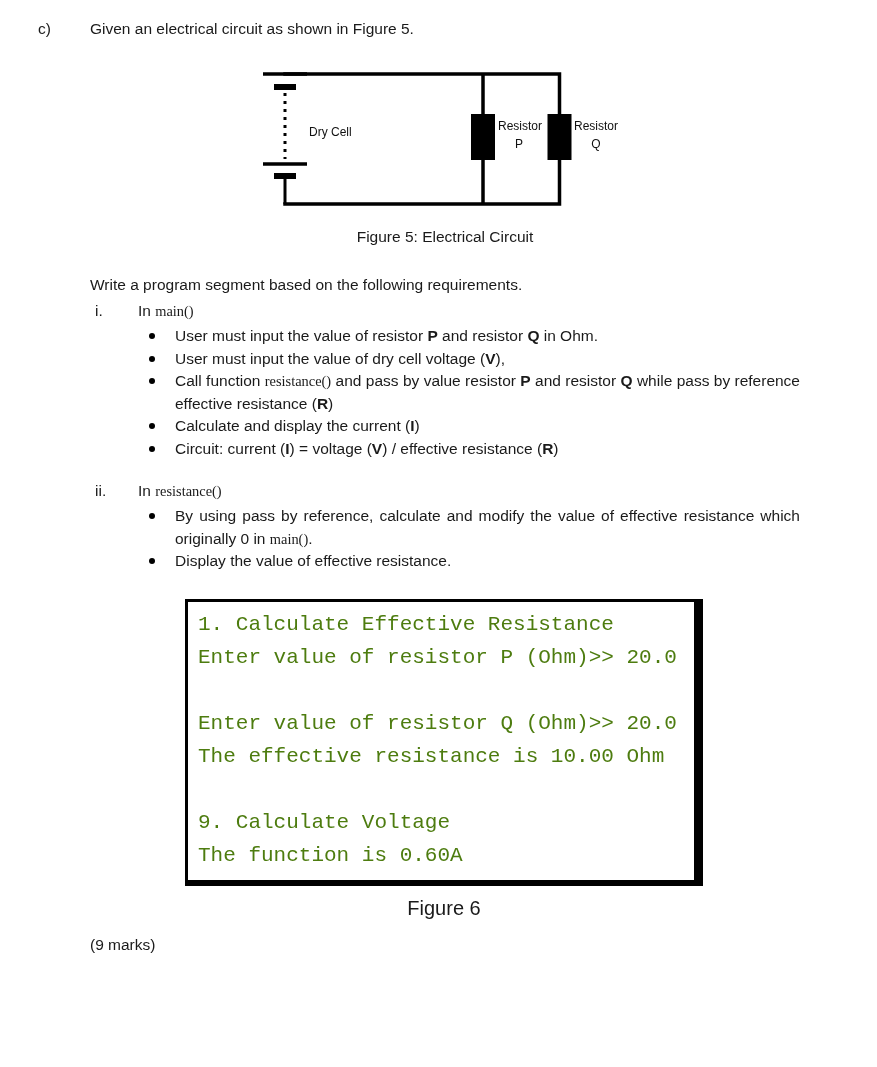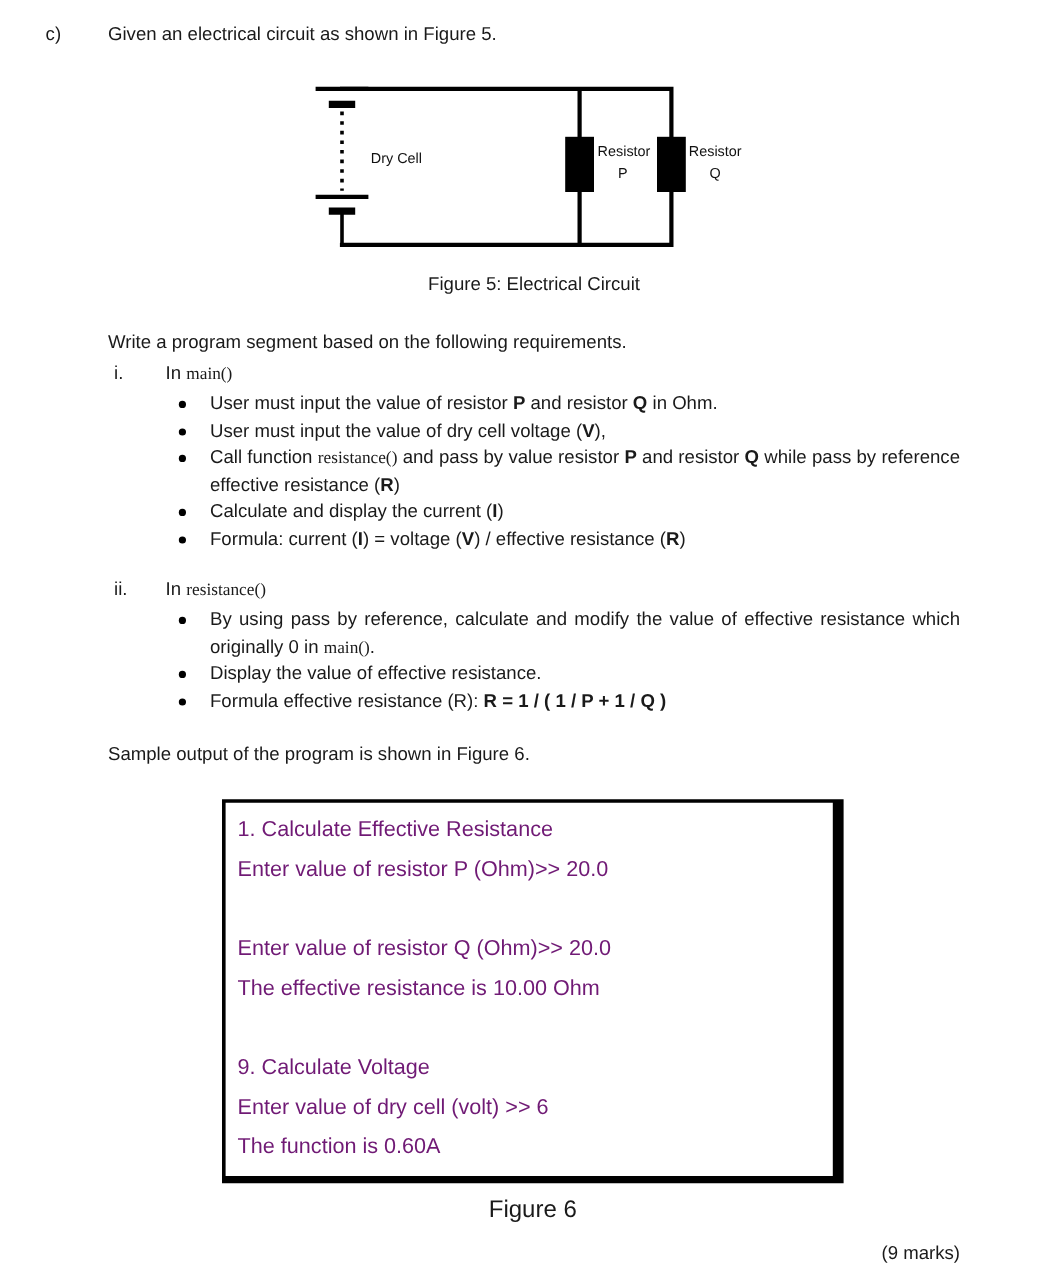--- a/index.html
+++ b/index.html
@@ -44,26 +44,26 @@
 
   .console-box {
     margin:26px 0 0 95px; width:518px;
     background:#fff;
     border:3px solid #000;
     border-right-width:9px;
     border-bottom-width:6px;
     padding:6px 6px 8px 10px;
   }
   .console-line {
-    font-family:Liberation Sans, sans-serif;
-    font-size:18px; line-height:33px; min-height:33px;
-    white-space:pre; color:#701a75;
+    font-family:Liberation Mono, monospace;
+    font-size:21px; line-height:33px; min-height:33px;
+    white-space:pre; color:#4d7c0f;
   }
   .fig6-caption { width:518px; margin:8px 0 0 95px; text-align:center; font-size:20px; }
-  .marks { margin-top:12px; text-align:right; padding-right:37px; }
+  .marks { margin-top:12px; text-align:left; padding-right:37px; }
 </style>
 </head>
 <body>
 
 <div class="page">
 
   <div class="part-row">
     <span class="part-label">c)</span>
     <span>Given an electrical circuit as shown in Figure 5.</span>
   </div>
@@ -100,47 +100,44 @@
     <div class="section">
       <div class="section-head">
         <span class="sec-num">i.</span>
         <span><span>In </span><span class="code">main()</span></span>
       </div>
       <ul class="bullets">
         <li class="bullet"><span>User must input the value of resistor </span><span class="b">P</span><span> and resistor </span><span class="b">Q</span><span> in Ohm.</span></li>
         <li class="bullet"><span>User must input the value of dry cell voltage (</span><span class="b">V</span><span>),</span></li>
         <li class="bullet"><span>Call function </span><span class="code">resistance()</span><span>  and pass by value resistor </span><span class="b">P</span><span> and resistor </span><span class="b">Q</span><span> while pass by reference effective resistance (</span><span class="b">R</span><span>)</span></li>
         <li class="bullet"><span>Calculate and display the current (</span><span class="b">I</span><span>)</span></li>
-        <li class="bullet"><span>Formula: current (</span><span class="b">I</span><span>) = voltage (</span><span class="b">V</span><span>) / effective resistance (</span><span class="b">R</span><span>)</span></li>
+        <li class="bullet"><span>Circuit: current (</span><span class="b">I</span><span>) = voltage (</span><span class="b">V</span><span>) / effective resistance (</span><span class="b">R</span><span>)</span></li>
       </ul>
     </div>
 
     <div class="section section-ii">
       <div class="section-head">
         <span class="sec-num">ii.</span>
         <span><span>In </span><span class="code">resistance()</span></span>
       </div>
       <ul class="bullets">
         <li class="bullet"><span>By using pass by reference, calculate and modify the value of effective resistance which originally 0 in </span><span class="code">main()</span><span>.</span></li>
         <li class="bullet"><span>Display the value of effective resistance.</span></li>
-        <li class="bullet"><span>Formula effective resistance (R): </span><span class="b">R = 1 / ( 1 / P + 1 / Q )</span></li>
       </ul>
     </div>
 
-    <p class="sample-intro">Sample output of the program is shown in Figure 6.</p>
 
     <div class="console-box">
       <div class="console-line">1. Calculate Effective Resistance</div>
       <div class="console-line">Enter value of resistor P (Ohm)&gt;&gt; 20.0</div>
       <div class="console-line"></div>
       <div class="console-line">Enter value of resistor Q (Ohm)&gt;&gt; 20.0</div>
       <div class="console-line">The effective resistance is 10.00 Ohm</div>
       <div class="console-line"></div>
       <div class="console-line">9. Calculate Voltage</div>
-      <div class="console-line">Enter value of dry cell (volt) &gt;&gt; 6</div>
       <div class="console-line">The function is 0.60A</div>
     </div>
     <div class="fig6-caption">Figure 6</div>
 
     <div class="marks">(9 marks)</div>
 
   </div>
 </div>
 
 </body></html>

